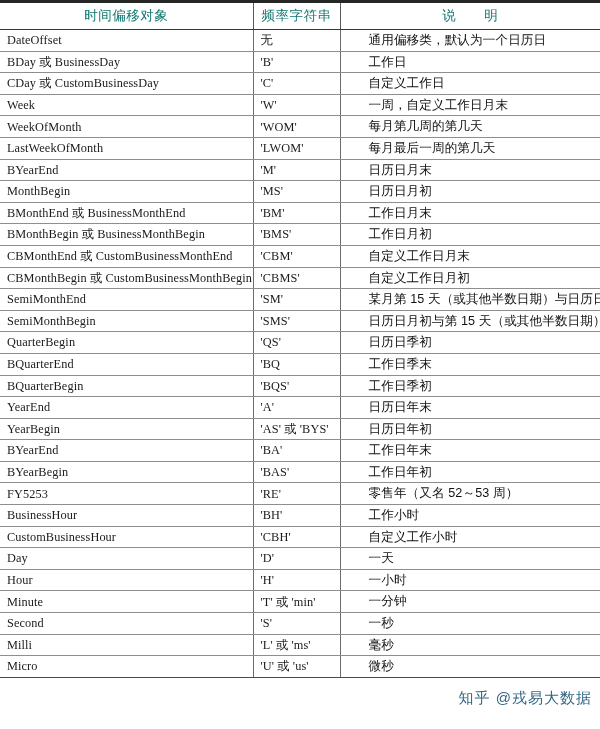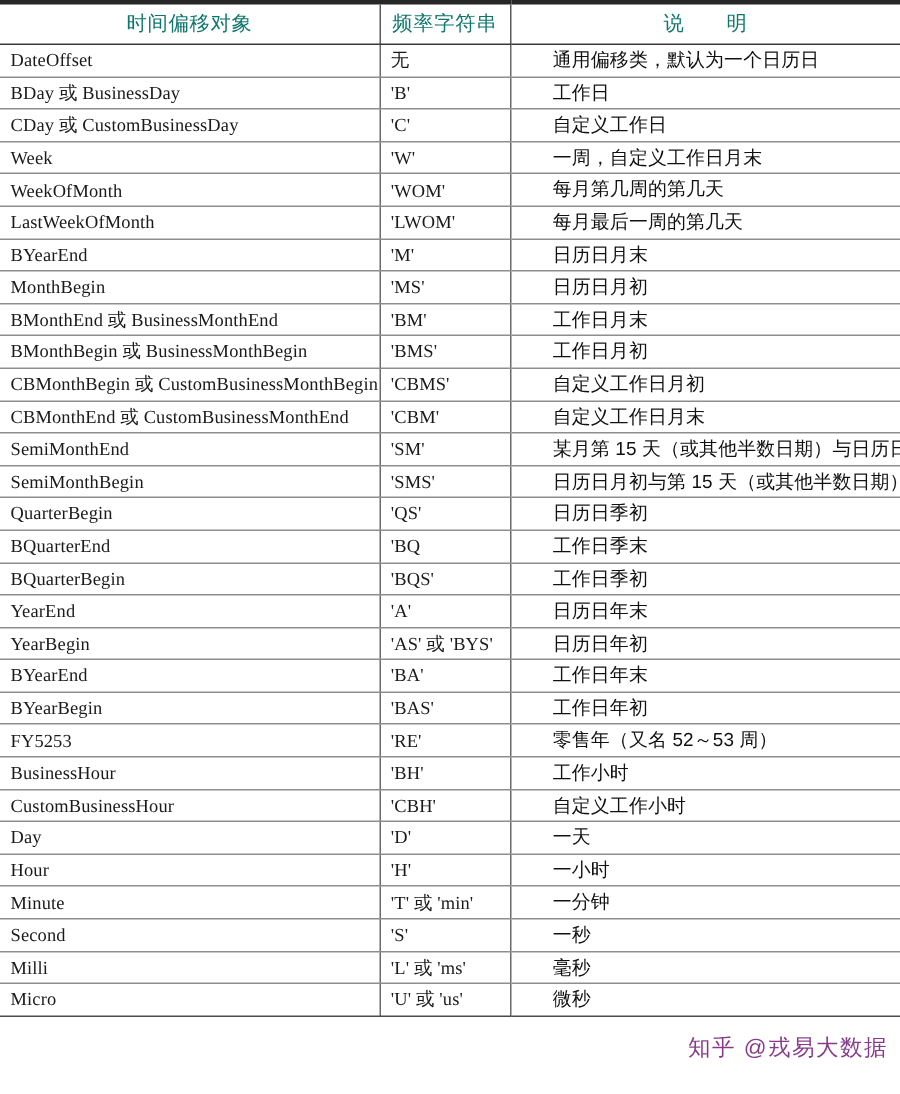--- a/index.html
+++ b/index.html
@@ -87,21 +87,21 @@
   }
 
   
   #watermark {
     position: absolute;
     right: 8px;
     top: 689px;
     z-index: 1;
     font-family: "Liberation Sans", "DejaVu Sans", sans-serif;
     font-size: 15px;
-    color: #701a75;
+    color: #0c4a6e;
     opacity: 0.85;
     letter-spacing: 1px;
     white-space: nowrap;
     pointer-events: none;
     user-select: none;
   }
 </style>
 </head>
 <body>
 
@@ -163,30 +163,30 @@
         <td class="col-name">BMonthEnd 或 BusinessMonthEnd</td>
         <td class="col-freq">'BM'</td>
         <td class="col-desc">工作日月末</td>
       </tr>
       <tr>
         <td class="col-name">BMonthBegin 或 BusinessMonthBegin</td>
         <td class="col-freq">'BMS'</td>
         <td class="col-desc">工作日月初</td>
       </tr>
       <tr>
+        <td class="col-name">CBMonthEnd 或 CustomBusinessMonthEnd</td>
+        <td class="col-freq">'CBM'</td>
+        <td class="col-desc">自定义工作日月末</td>
+      </tr>
+      <tr>
         <td class="col-name">CBMonthBegin 或 CustomBusinessMonthBegin</td>
         <td class="col-freq">'CBMS'</td>
         <td class="col-desc">自定义工作日月初</td>
       </tr>
       <tr>
-        <td class="col-name">CBMonthEnd 或 CustomBusinessMonthEnd</td>
-        <td class="col-freq">'CBM'</td>
-        <td class="col-desc">自定义工作日月末</td>
-      </tr>
-      <tr>
         <td class="col-name">SemiMonthEnd</td>
         <td class="col-freq">'SM'</td>
         <td class="col-desc">某月第 15 天（或其他半数日期）与日历日月末</td>
       </tr>
       <tr>
         <td class="col-name">SemiMonthBegin</td>
         <td class="col-freq">'SMS'</td>
         <td class="col-desc">日历日月初与第 15 天（或其他半数日期）</td>
       </tr>
       <tr>

